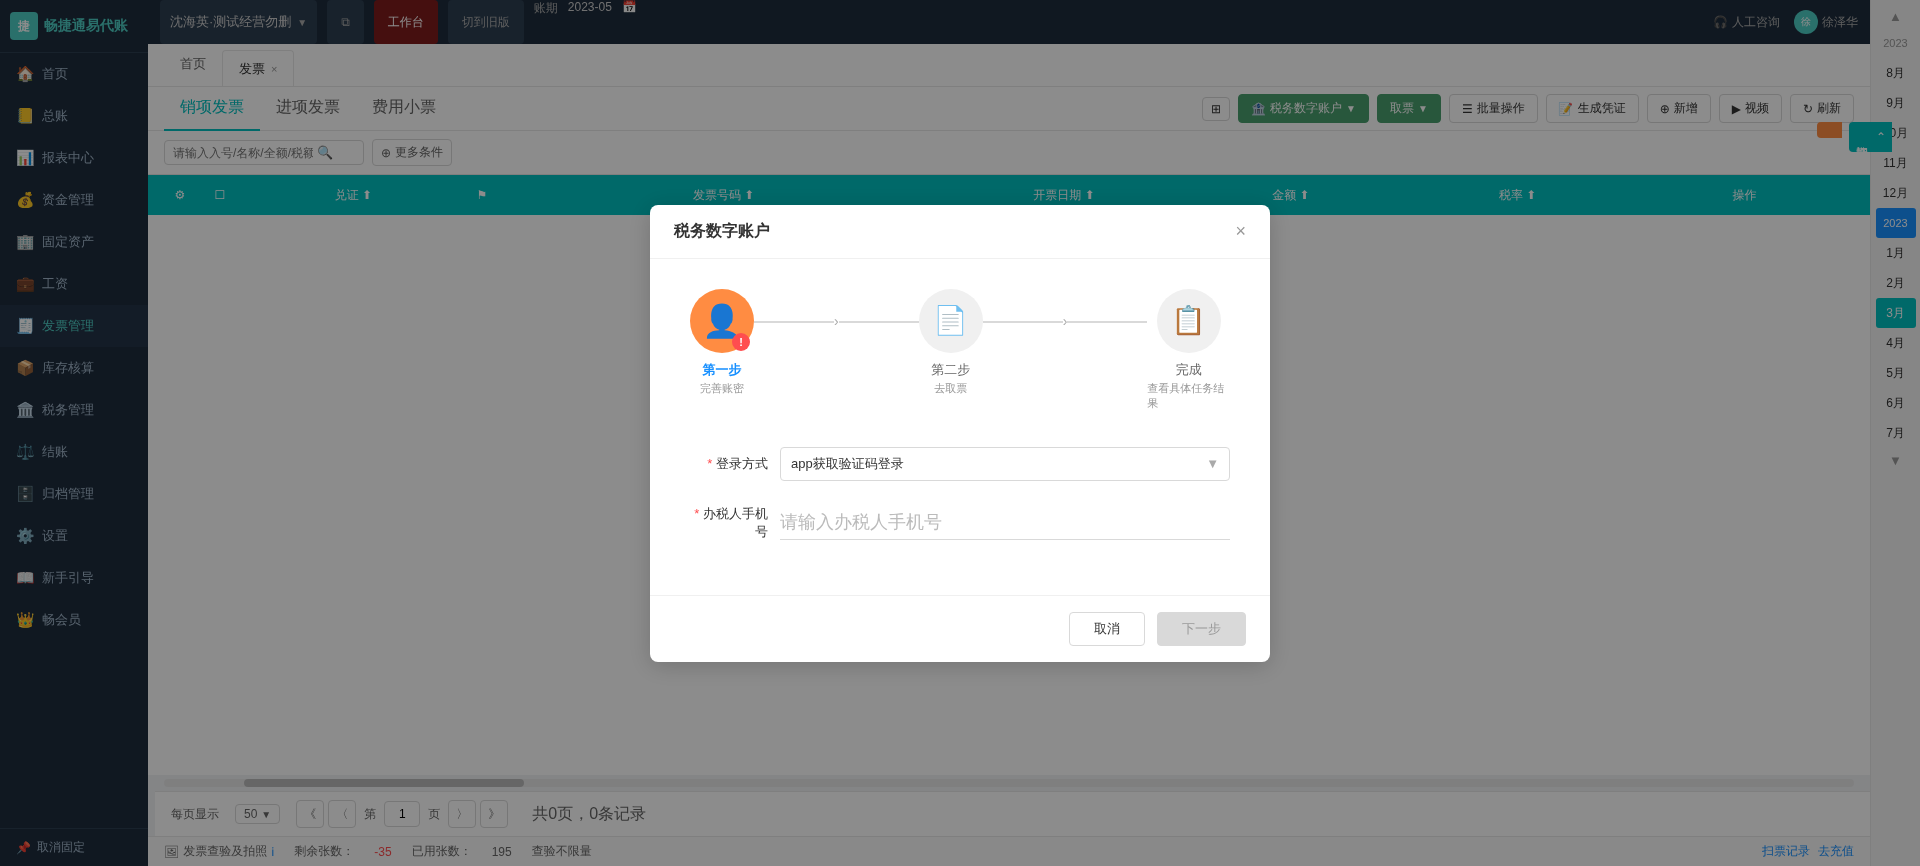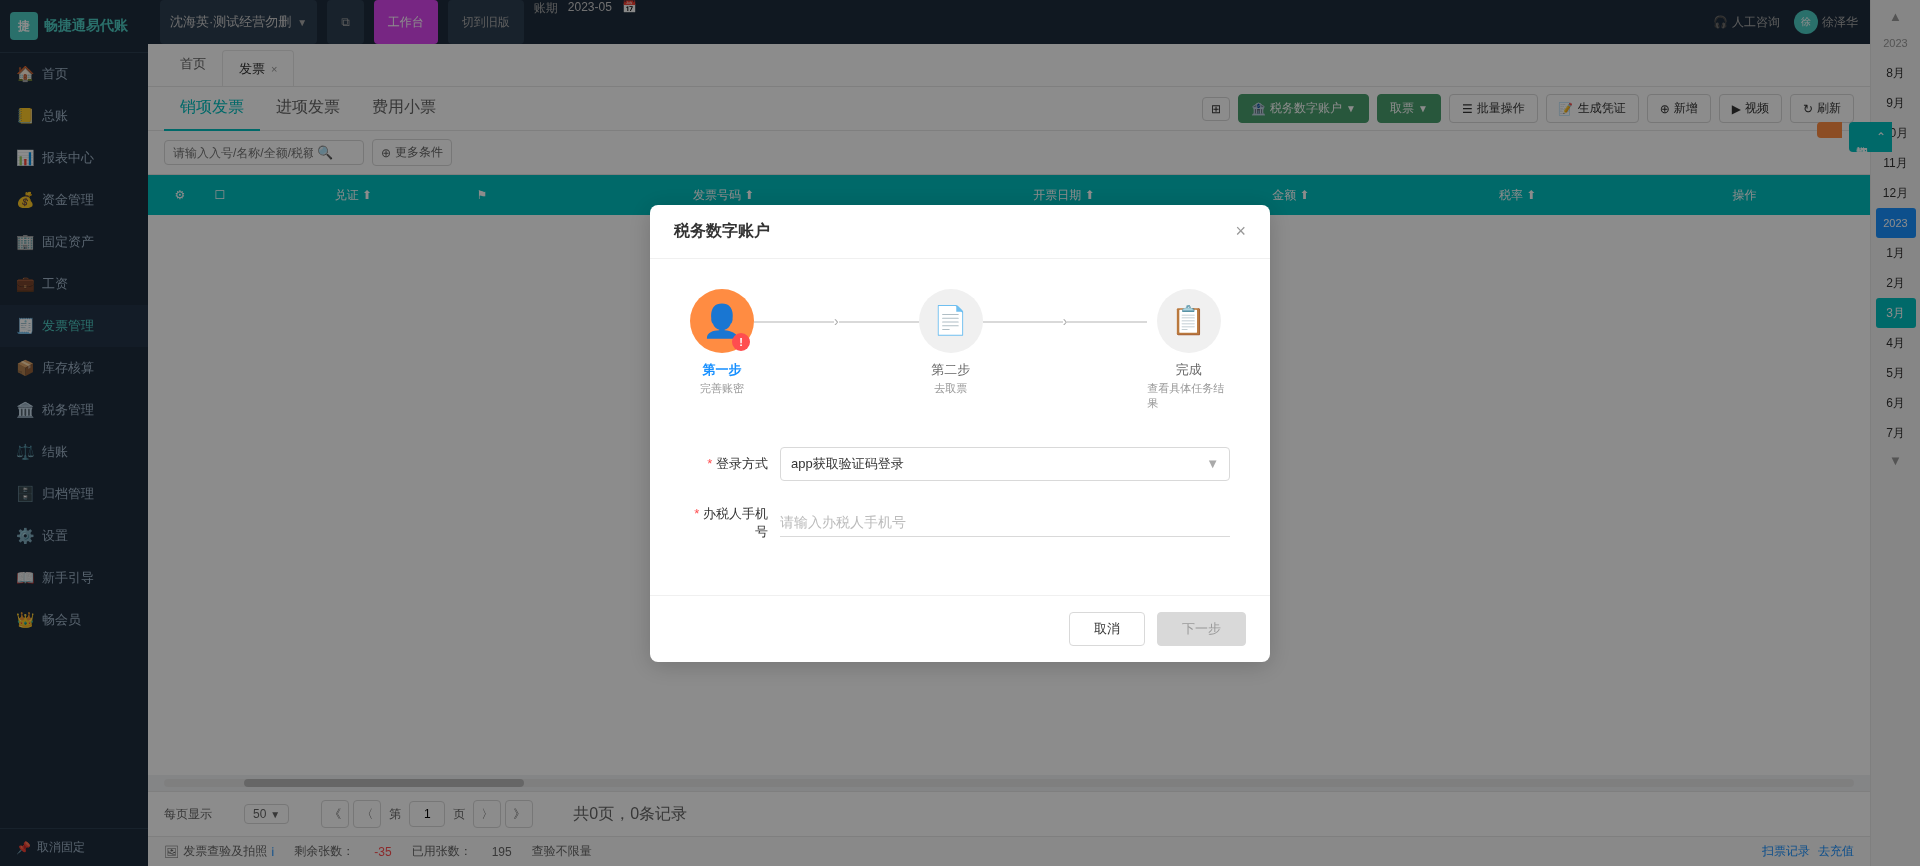--- a/index.html
+++ b/index.html
@@ -20,21 +20,21 @@
 
     
     .main-area { flex: 1; display: flex; flex-direction: column; overflow: hidden; }
 
     
     .top-bar { height: 44px; background: #1e2d3d; display: flex; padding: 0 12px; gap: 10px; flex-shrink: 0; }
     .company-select { display: flex; align-items: center; gap: 6px; color: #ccc; font-size: 13px; background: #2c3e50; border-radius: 4px; padding: 4px 10px; cursor: pointer; }
     .company-select-arrow { color: #aaa; font-size: 10px; }
     .top-bar-btn { padding: 4px 14px; border-radius: 4px; font-size: 12px; cursor: pointer; border: none; }
     .top-bar-btn.copy { background: #2c3e50; color: #aaa; }
-    .top-bar-btn.workspace { background: #d946ef; color: white; }
+    .top-bar-btn.workspace { background: #7f1d1d; color: white; }
     .top-bar-btn.switch { background: #2c3e50; color: #aaa; }
     .period-label { color: #aaa; font-size: 12px; }
     .period-val { color: #ccc; font-size: 12px; }
     .calendar-icon { color: #aaa; font-size: 12px; cursor: pointer; }
     .top-bar-right { margin-left: auto; display: flex; align-items: center; gap: 14px; color: #aaa; font-size: 12px; }
     .top-bar-right-item { display: flex; align-items: center; gap: 4px; cursor: pointer; }
     .avatar-circle { width: 24px; height: 24px; border-radius: 50%; background: #4ecdc4; display: flex; align-items: center; justify-content: center; color: white; font-size: 10px; }
 
     
     .content-header { background: white; padding: 0 16px; border-bottom: 1px solid #e8e8e8; flex-shrink: 0; }
@@ -55,21 +55,21 @@
     .search-input-wrap input { border: none; outline: none; font-size: 12px; color: #999; width: 140px; }
     .more-filter-btn { display: flex; align-items: center; gap: 4px; color: #666; font-size: 12px; cursor: pointer; padding: 4px 8px; border: 1px solid #d9d9d9; border-radius: 4px; }
     .tbar-btn { display: flex; align-items: center; gap: 4px; padding: 5px 12px; border-radius: 4px; font-size: 12px; cursor: pointer; border: 1px solid #d9d9d9; background: white; color: #333; }
     .tbar-btn.tax { background: #4a9e6e; color: white; border-color: #4a9e6e; }
     .tbar-btn.fetch { background: #4a9e6e; color: white; border-color: #4a9e6e; }
     .table-header { display: flex; align-items: center; background: #00bfbf; color: white; height: 40px; padding: 0 12px; font-size: 12px; }
     .th-cell { flex: 1; text-align: center; }
     .th-cell.wide { flex: 2; }
 
     
-    .bottom-bar { background: white; border-top: 1px solid #e8e8e8; padding: 8px 16px; display: flex; align-items: center; gap: 32px; font-size: 12px; color: #666; }
+    .bottom-bar { background: white; border-top: 1px solid #e8e8e8; padding: 8px 16px; display: flex; align-items: center; gap: 16px; font-size: 12px; color: #666; margin-left: 7px; }
 
     
     .footer-status { background: #f9f9f9; border-top: 1px solid #e8e8e8; padding: 6px 16px; display: flex; align-items: center; gap: 20px; font-size: 12px; color: #666; }
     .footer-status-right { margin-left: auto; display: flex; gap: 8px; }
     .footer-link { color: #1890ff; cursor: pointer; }
 
     
     .period-panel { width: 50px; background: #f5f5f5; border-left: 1px solid #e8e8e8; display: flex; flex-direction: column; align-items: center; padding-top: 4px; overflow-y: auto; }
     .period-month { width: 40px; height: 30px; display: flex; align-items: center; justify-content: center; font-size: 12px; color: #333; cursor: pointer; border-radius: 3px; }
     .period-month.active { background: #00bfbf; color: white; border-radius: 3px; }
@@ -100,21 +100,21 @@
 
     
     .form-row { display: flex; align-items: center; margin-bottom: 24px; }
     .form-label { width: 90px; text-align: right; font-size: 13px; color: #333; padding-right: 12px; flex-shrink: 0; }
     .form-control { flex: 1; }
     .form-select { width: 100%; border: 1px solid #d9d9d9; border-radius: 4px; padding: 7px 10px; font-size: 13px; color: #333; display: flex; align-items: center; justify-content: space-between; cursor: pointer; background: white; }
     .form-select-arrow { color: #aaa; }
     .form-input-password { display: flex; align-items: center; border-bottom: 1px solid #d9d9d9; padding: 6px 0; }
     .form-input-password input { border: none; outline: none; font-size: 13px; flex: 1; }
     .password-eye { color: #aaa; cursor: pointer; font-size: 14px; }
-    .form-input-plain { width: 100%; border: none; border-bottom: 1px solid #d9d9d9; padding: 6px 0; font-size: 14px; color: #7f1d1d; outline: none; }
+    .form-input-plain { width: 100%; border: none; border-bottom: 1px solid #d9d9d9; padding: 6px 0; font-size: 18px; color: #7f1d1d; outline: none; }
     .form-input-plain::placeholder { color: #bbb; }
 
     
     .btn { padding: 7px 24px; border-radius: 4px; font-size: 13px; cursor: pointer; border: 1px solid #d9d9d9; }
     .btn-default { background: white; color: #333; }
     .btn-primary { background: #d9d9d9; color: #999; border-color: #d9d9d9; }
 
     
     .pagination { display: flex; align-items: center; gap: 4px; }
     .page-btn { width: 28px; height: 28px; border: 1px solid #d9d9d9; border-radius: 4px; display: flex; align-items: center; justify-content: center; cursor: pointer; font-size: 12px; color: #666; background: white; }

